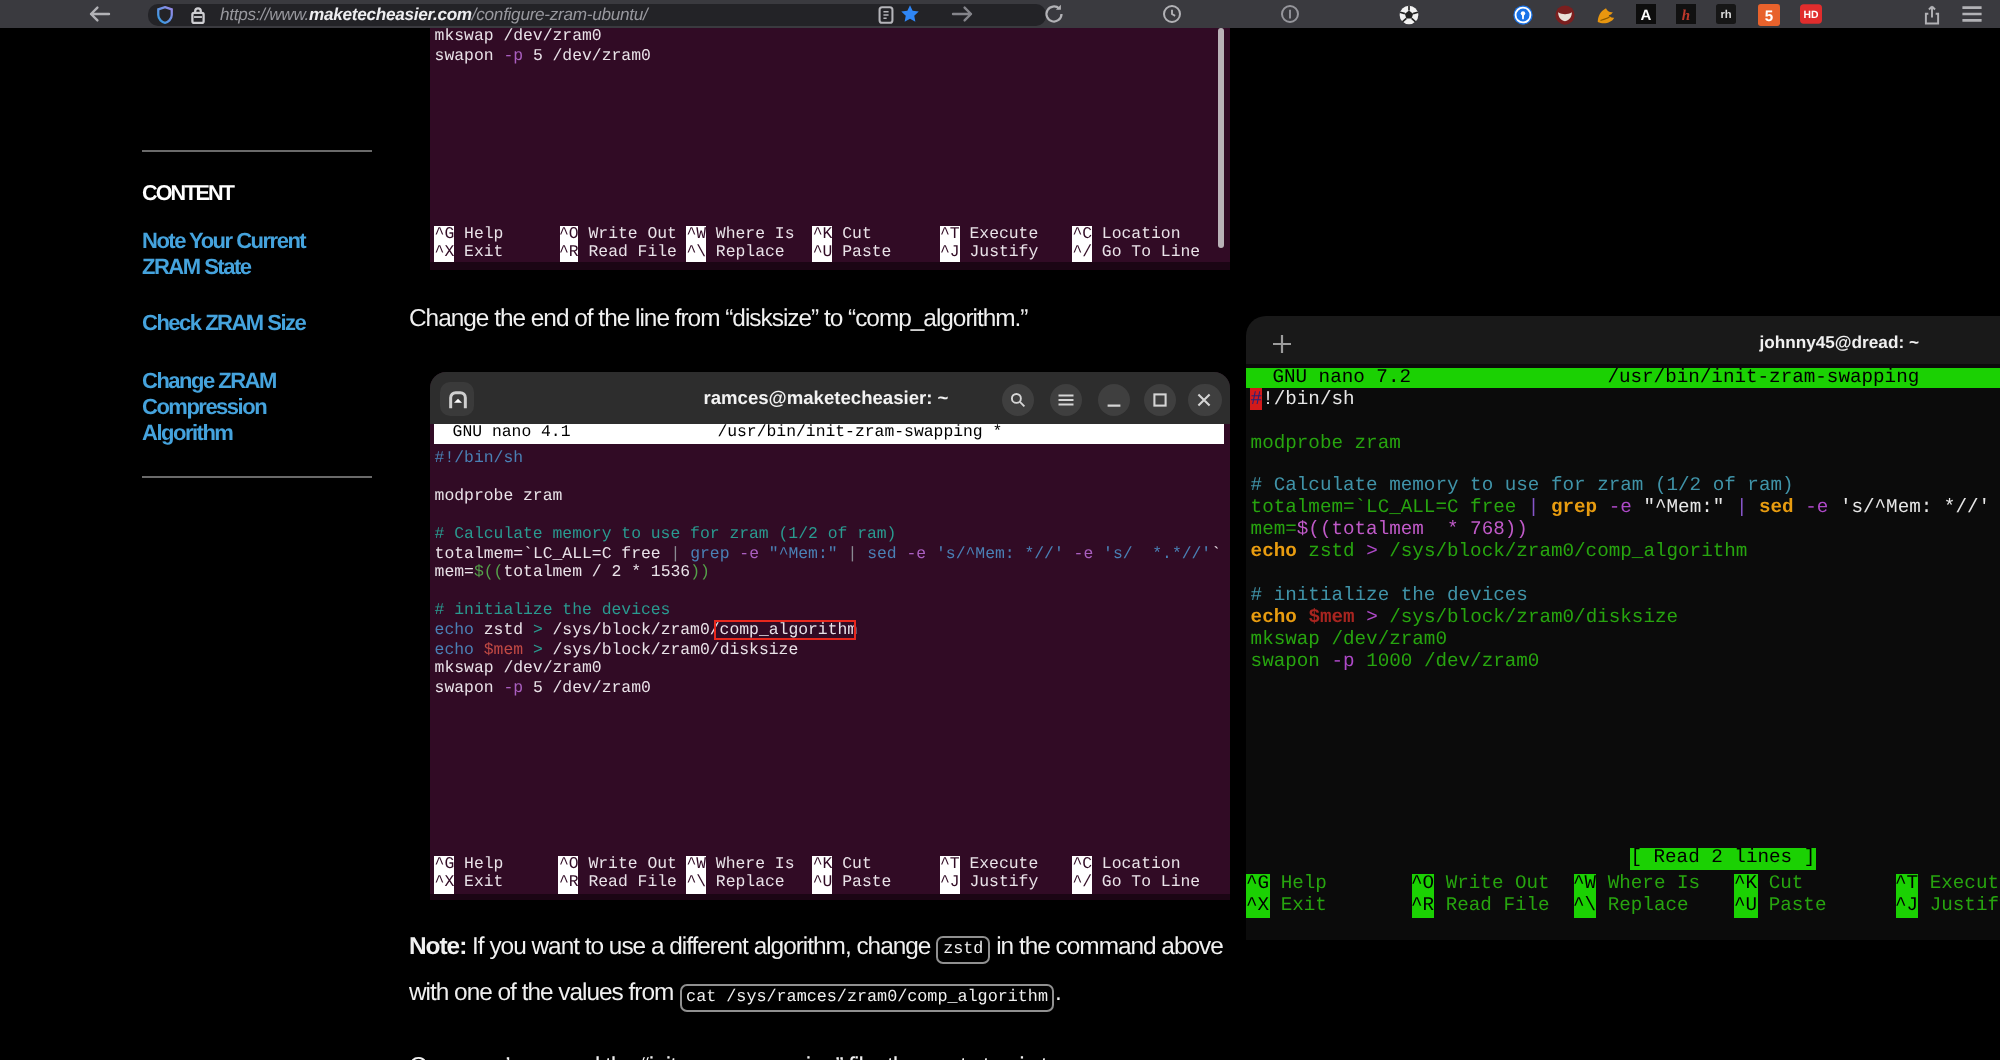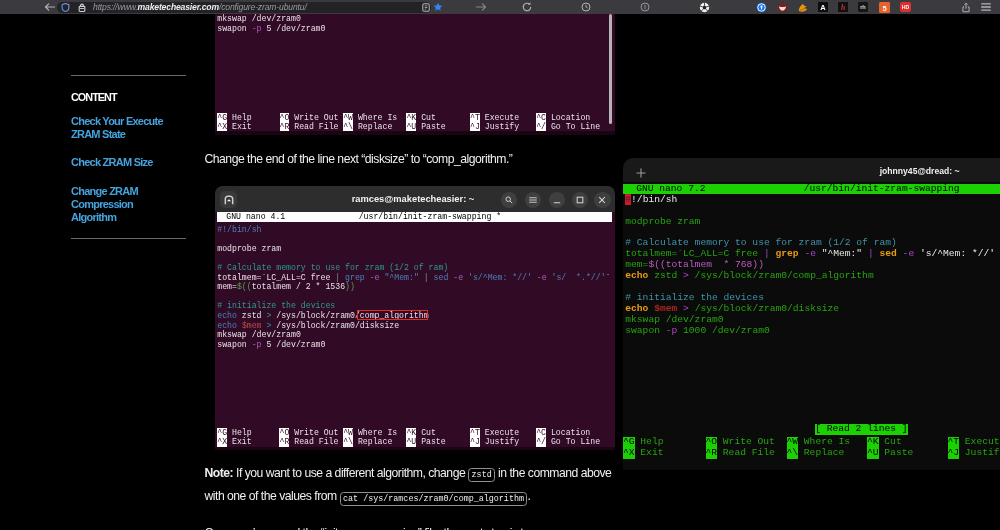--- a/index.html
+++ b/index.html
@@ -1,17 +1,17 @@
 <!DOCTYPE html>
 <html><head><meta charset="utf-8"><style>
 html,body{margin:0;padding:0;background:#000;}
 body{width:1000px;height:530px;position:relative;overflow:hidden;font-family:"Liberation Sans",sans-serif;}
 
 #topbar{position:absolute;left:0;top:0;width:1000px;height:14px;background:#3a3a3f;}
-#urlfield{position:absolute;left:57px;top:1.5px;width:374px;height:11px;background:#232327;border-radius:5px;}
+#urlfield{position:absolute;left:74px;top:1.5px;width:449px;height:11px;background:#232327;border-radius:5px;}
 .tbico{position:absolute;color:#b9b9bd;font-size:9px;line-height:14px;}
 
 .shr{position:absolute;left:71px;width:115px;height:0;border-top:1px solid #6a6a6a;}
 #content-h{position:absolute;left:71px;top:91px;color:#fff;font-size:10.8px;font-weight:bold;letter-spacing:-0.95px;}
 .slink{position:absolute;left:71px;color:#45a3dd;font-size:11px;font-weight:bold;letter-spacing:-0.75px;line-height:13.3px;width:100px;}
 
 .para{position:absolute;left:204.5px;color:#f0f0f0;font-size:12.2px;letter-spacing:-0.5px;line-height:21.5px;width:424px;}
 .icode{font-family:"Liberation Mono",monospace;font-size:8.4px;letter-spacing:0;border:1px solid #909090;border-radius:3.5px;padding:0.5px 2.5px 1.5px 2.5px;white-space:nowrap;}
 
 .pterm{position:absolute;background:#310b25;}
@@ -123,21 +123,21 @@
   <svg style="position:absolute;left:961px;top:1.5px;" width="10" height="11" viewBox="0 0 16 18">
       <path d="M5 8H3v8h10V8h-2M8 11V2M8 2L5.5 4.5M8 2l2.5 2.5" fill="none" stroke="#b2b2b6" stroke-width="1.6"></path>
     </svg>
   <svg style="position:absolute;left:981px;top:3px;" width="10" height="8" viewBox="0 0 12 10">
       <path d="M0 1h12M0 5h12M0 9h12" stroke="#b2b2b6" stroke-width="1.6"></path>
     </svg>
 </div>
 
 <div class="shr" style="top:75px;"></div>
 <div id="content-h">CONTENT</div>
-<div class="slink" style="top:115px;">Check Your Execute ZRAM State</div>
+<div class="slink" style="top:115px;">Note Your Current ZRAM State</div>
 <div class="slink" style="top:156px;">Check ZRAM Size</div>
 <div class="slink" style="top:184.7px;">Change ZRAM Compression Algorithm</div>
 <div class="shr" style="top:237.5px;"></div>
 
 <div id="term1" class="pterm" style="left:214.5px;top:13.6px;width:400px;height:121px;">
   <div class="prow" style="left:2.8px;top:0.2px;">mkswap /dev/zram0</div>
   <div class="prow" style="left:2.8px;top:10.3px;">swapon <span class="c-mg">-p</span> 5 /dev/zram0</div>
   <div class="prow" style="left:2.8px;top:99px;"><span class="pk">^G</span> Help</div>
   <div class="prow" style="left:65px;top:99px;"><span class="pk">^O</span> Write Out</div>
   <div class="prow" style="left:128.7px;top:99px;"><span class="pk">^W</span> Where Is</div>
@@ -147,21 +147,21 @@
   <div class="prow" style="left:2.8px;top:108.9px;"><span class="pk">^X</span> Exit</div>
   <div class="prow" style="left:65px;top:108.9px;"><span class="pk">^R</span> Read File</div>
   <div class="prow" style="left:128.7px;top:108.9px;"><span class="pk">^\</span> Replace</div>
   <div class="prow" style="left:191.9px;top:108.9px;"><span class="pk">^U</span> Paste</div>
   <div class="prow" style="left:255.5px;top:108.9px;"><span class="pk">^J</span> Justify</div>
   <div class="prow" style="left:321.7px;top:108.9px;"><span class="pk">^/</span> Go To Line</div>
   <div style="position:absolute;left:0;top:117px;width:400px;height:4px;background:#1b0514;"></div>
   <div style="position:absolute;right:2.5px;top:0;width:3.5px;height:110px;background:#b9b2b7;border-radius:2px;"></div>
 </div>
 
-<div class="para" style="top:148.9px;">Change the end of the line next “disksize” to “comp_algorithm.”</div>
+<div class="para" style="top:148.9px;">Change the end of the line from “disksize” to “comp_algorithm.”</div>
 
 <div id="term2" class="pterm" style="left:215.3px;top:185.9px;width:400px;height:264.5px;border-radius:8px 8px 0 0;overflow:hidden;">
   <div style="position:absolute;left:0;top:0;width:400px;height:25.7px;background:#2d2d2d;"></div>
   <div style="position:absolute;left:5.2px;top:5.5px;width:17px;height:16.5px;background:#3a3a3a;border-radius:5px;">
     <svg style="position:absolute;left:3.5px;top:3.2px;" width="10" height="10" viewBox="0 0 12 12">
         <path d="M1.6 11V4.6A3 3 0 0 1 4.6 1.6h2.8a3 3 0 0 1 3 3V11" fill="none" stroke="#cfcfcf" stroke-width="1.8"></path>
         <path d="M6 5.2l2.4 2.4H3.6z" fill="#fff"></path>
       </svg>
   </div>
   <div style="position:absolute;left:197.7px;top:8px;transform:translateX(-50%);color:#f2f2f2;font-size:9.3px;font-weight:bold;white-space:nowrap;">ramces@maketecheasier: ~</div>

